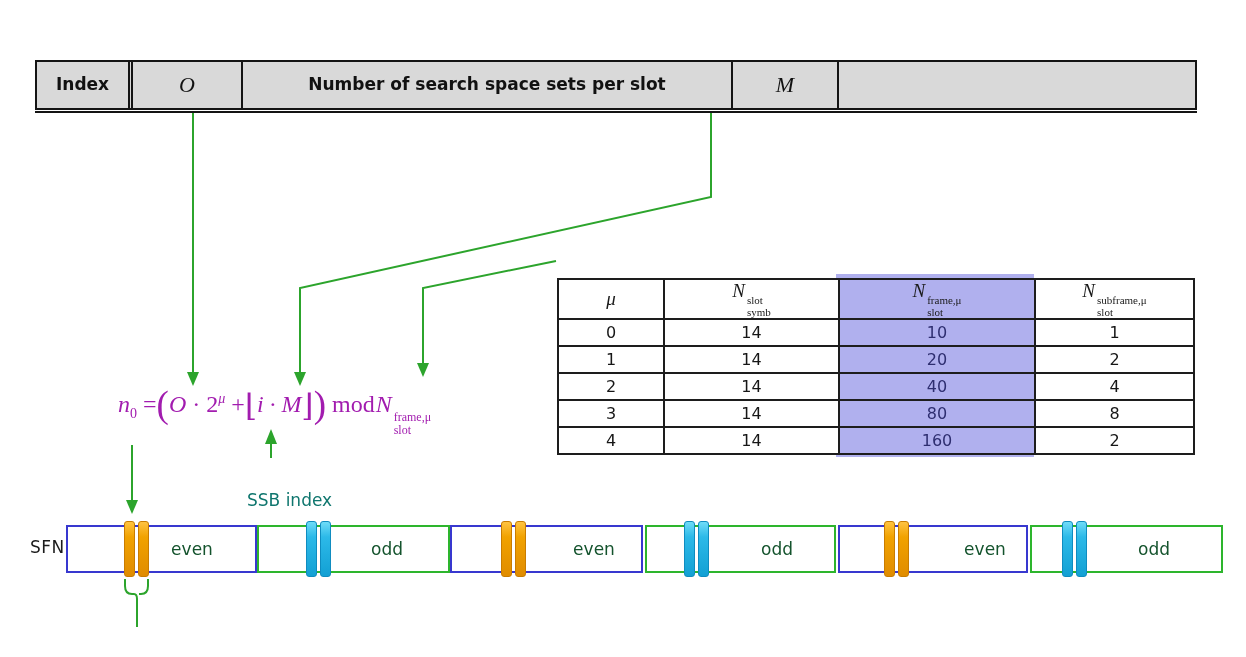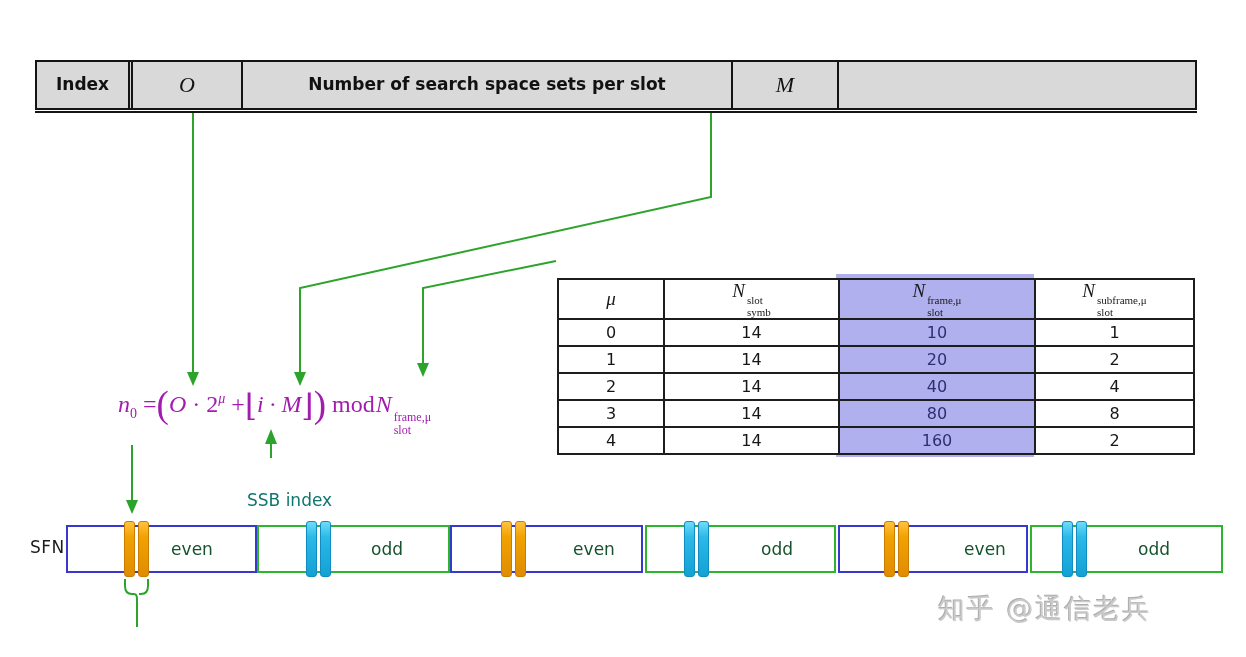--- a/index.html
+++ b/index.html
@@ -216,15 +216,14 @@
     <div class="frame f6">
       <div class="slot-pair p6 cyan">
           <div class="slot-bar"></div>
           <div class="slot-bar"></div>
         </div>
       <span class="frame-label l6">odd</span>
     </div>
   </div>
 
 
-  <div class="watermark">知乎 @通信老兵</div>
 
 </div>
 
 </body></html>

